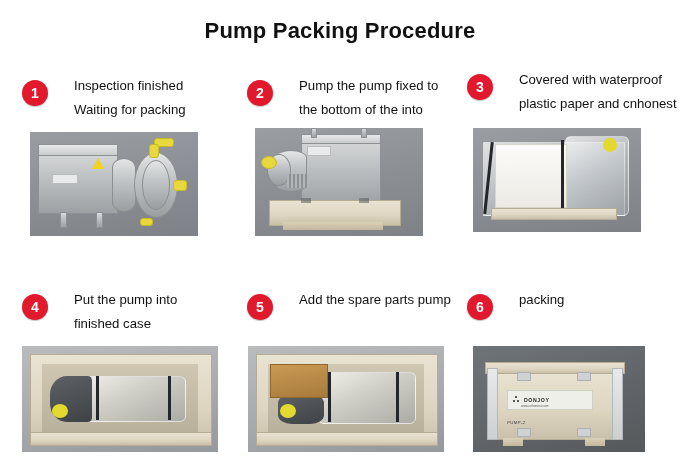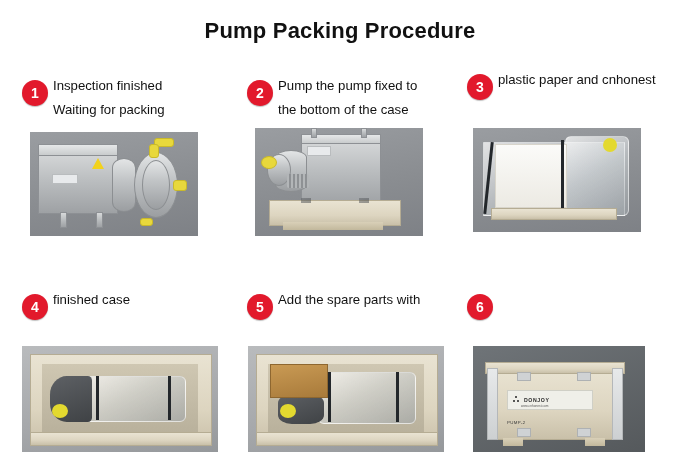--- a/index.html
+++ b/index.html
@@ -14,21 +14,21 @@
   }
   .step{position:absolute;}
   .step-head{display:flex;align-items:flex-start;}
   .badge{
     width:26px;height:26px;border-radius:50%;
     background:#e2192c;color:#fff;flex:0 0 26px;
     display:flex;align-items:center;justify-content:center;
     font-size:14px;font-weight:700;line-height:1;
     box-shadow:0 1px 1px rgba(0,0,0,.25);margin-top:6px;
   }
-  .step-text{margin-left:5px;font-size:13.2px;line-height:24px;color:#111;}
+  .step-text{margin-left:26px;font-size:13.2px;line-height:24px;color:#111;}
   .step-text div{white-space:nowrap;}
   
   .photo{position:absolute;overflow:hidden;background:#8d9094;}
   .ph-in{position:absolute;inset:0;}
   .floor{position:absolute;inset:0;background:linear-gradient(170deg,#9a9da1 0%,#8a8d91 55%,#7e8186 100%);}
   .floor.light{background:linear-gradient(170deg,#b9bbbd 0%,#a6a8ab 60%,#95989b 100%);}
   
   .mbox{position:absolute;background:linear-gradient(180deg,#d7d9da 0%,#bcbfc1 45%,#9ea1a4 100%);border:1px solid #8d9094;}
   .mbox.top{background:linear-gradient(180deg,#e6e8e9,#c9cccd);}
   .cyl{position:absolute;border-radius:50%/18%;background:linear-gradient(180deg,#e3e5e6 0%,#c2c5c7 40%,#9b9ea1 100%);border:1px solid #8c8f92;}
@@ -87,21 +87,21 @@
     <div class="mbox" style="left:30px;top:80px;width:5px;height:14px;"></div>
     <div class="mbox" style="left:66px;top:80px;width:5px;height:14px;"></div>
   </div>
 </div>
 
 <div class="step" style="left:247px;top:74px;">
   <div class="step-head">
     <div class="badge">2</div>
     <div class="step-text">
       <div>Pump the pump fixed to</div>
-      <div>the bottom of the case</div>
+      <div>the bottom of the into</div>
     </div>
   </div>
 </div>
 <div class="photo" style="left:255px;top:128px;width:168px;height:108px;">
   <div class="ph-in">
     <div class="floor"></div>
     <div class="mbox" style="left:46px;top:10px;width:78px;height:66px;"></div>
     <div class="mbox top" style="left:46px;top:6px;width:78px;height:8px;"></div>
     <div class="plate" style="left:52px;top:18px;width:22px;height:8px;"></div>
     <div class="cyl" style="left:20px;top:22px;width:30px;height:40px;"></div>
@@ -114,20 +114,21 @@
     <div class="woodb" style="left:28px;top:94px;width:100px;height:8px;"></div>
     <div class="dark" style="left:46px;top:70px;width:10px;height:5px;opacity:.5;"></div>
     <div class="dark" style="left:104px;top:70px;width:10px;height:5px;opacity:.5;"></div>
   </div>
 </div>
 
 <div class="step" style="left:467px;top:68px;">
   <div class="step-head">
     <div class="badge">3</div>
     <div class="step-text">
+      <div>Covered with waterproof</div>
       <div>plastic paper and cnhonest</div>
     </div>
   </div>
 </div>
 <div class="photo" style="left:473px;top:128px;width:168px;height:104px;">
   <div class="ph-in">
     <div class="floor"></div>
     <div class="wrap" style="left:10px;top:14px;width:140px;height:72px;"></div>
     <div class="wrap" style="left:92px;top:8px;width:62px;height:78px;border-radius:6px;"></div>
     <div class="card" style="left:22px;top:16px;width:70px;height:62px;"></div>
@@ -135,20 +136,21 @@
     <div class="strap" style="left:88px;top:12px;width:3px;height:76px;"></div>
     <div class="ydot" style="left:130px;top:10px;width:14px;height:14px;"></div>
     <div class="wood" style="left:18px;top:80px;width:124px;height:10px;"></div>
   </div>
 </div>
 
 <div class="step" style="left:22px;top:288px;">
   <div class="step-head">
     <div class="badge">4</div>
     <div class="step-text">
+      <div>Put the pump into</div>
       <div>finished case</div>
     </div>
   </div>
 </div>
 <div class="photo" style="left:22px;top:346px;width:196px;height:106px;">
   <div class="ph-in">
     <div class="floor light"></div>
     <div class="wood" style="left:8px;top:8px;width:180px;height:90px;"></div>
     <div class="crate-in" style="left:20px;top:18px;width:156px;height:68px;"></div>
     <div class="wrap" style="left:58px;top:30px;width:104px;height:44px;border-radius:6px;"></div>
@@ -157,21 +159,21 @@
     <div class="strap" style="left:146px;top:30px;width:3px;height:44px;"></div>
     <div class="ydot" style="left:30px;top:58px;width:16px;height:14px;"></div>
     <div class="wood" style="left:8px;top:86px;width:180px;height:12px;"></div>
   </div>
 </div>
 
 <div class="step" style="left:247px;top:288px;">
   <div class="step-head">
     <div class="badge">5</div>
     <div class="step-text">
-      <div>Add the spare parts with</div>
+      <div>Add the spare parts pump</div>
     </div>
   </div>
 </div>
 <div class="photo" style="left:248px;top:346px;width:196px;height:106px;">
   <div class="ph-in">
     <div class="floor light"></div>
     <div class="wood" style="left:8px;top:8px;width:180px;height:90px;"></div>
     <div class="crate-in" style="left:20px;top:18px;width:156px;height:68px;"></div>
     <div class="wrap" style="left:70px;top:26px;width:96px;height:50px;border-radius:6px;"></div>
     <div class="dark" style="left:30px;top:48px;width:46px;height:30px;border-radius:30%;"></div>
@@ -180,20 +182,21 @@
     <div class="strap" style="left:148px;top:26px;width:3px;height:50px;"></div>
     <div class="ydot" style="left:32px;top:58px;width:16px;height:14px;"></div>
     <div class="wood" style="left:8px;top:86px;width:180px;height:12px;"></div>
   </div>
 </div>
 
 <div class="step" style="left:467px;top:288px;">
   <div class="step-head">
     <div class="badge">6</div>
     <div class="step-text">
+      <div>packing</div>
     </div>
   </div>
 </div>
 <div class="photo" style="left:473px;top:346px;width:172px;height:106px;">
   <div class="ph-in">
     <div class="floor" style="background:linear-gradient(160deg,#6f7478,#55595c);"></div>
     <div class="wood" style="left:14px;top:22px;width:134px;height:70px;"></div>
     <div class="wood" style="left:12px;top:16px;width:138px;height:10px;"></div>
     <div class="strip" style="left:14px;top:22px;width:9px;height:70px;"></div>
     <div class="strip" style="left:139px;top:22px;width:9px;height:70px;"></div>

